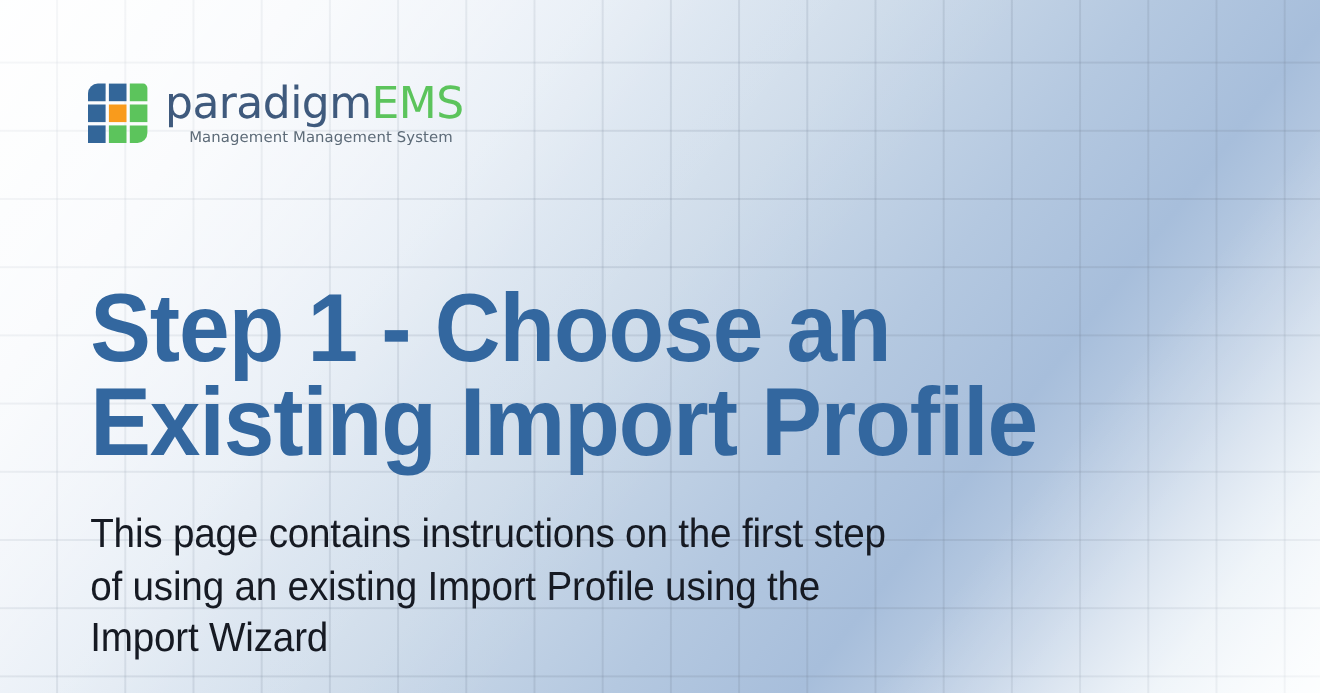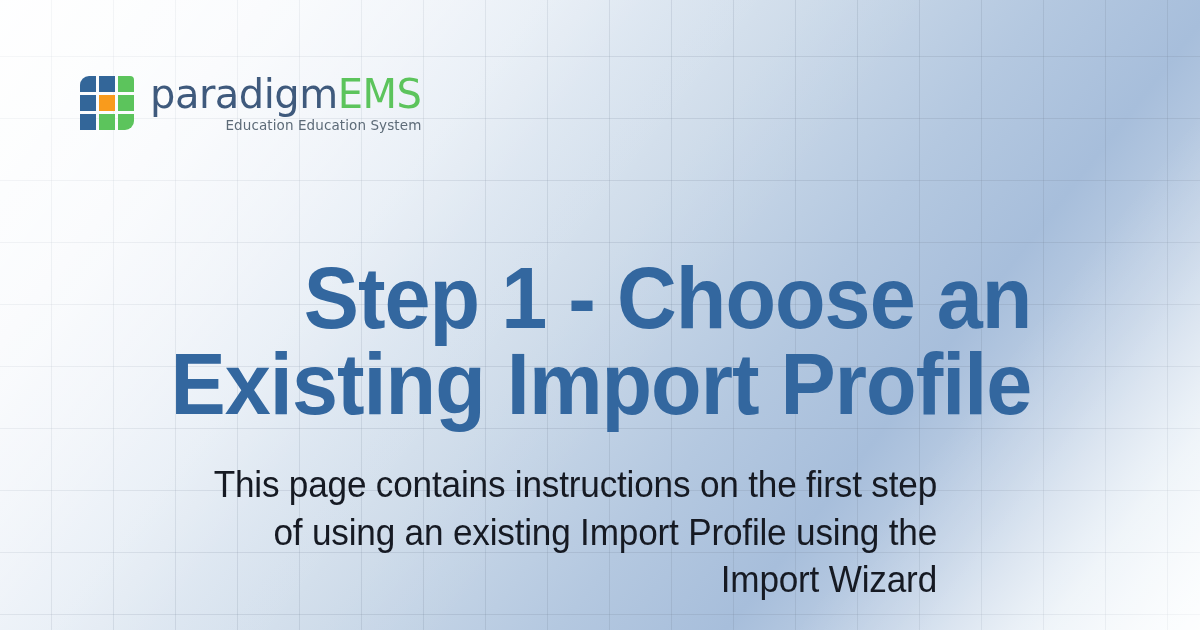--- a/index.html
+++ b/index.html
@@ -23,21 +23,20 @@
       linear-gradient(128deg,
         #fdfefe 0%,
         #f4f7fb 16%,
         #e3ebf4 32%,
         #ccdae9 48%,
         #b4c8e0 62%,
         #a7bedb 72%,
         #c2d2e6 82%,
         #e4edf5 91%,
         #f7fbfd 100%);
-    text-align: right;
   }
 
   
   #grid-overlay {
     position: absolute;
     inset: 0;
     background-image:
       linear-gradient(to right, rgba(120,135,155,0.22) 0 1.5px, transparent 1.5px),
       linear-gradient(to bottom, rgba(120,135,155,0.22) 0 1.5px, transparent 1.5px);
     background-size: 62px 62px;
@@ -176,21 +175,21 @@
         <span class="sq green r1 c2"></span>
         <span class="sq blue  r2 c0"></span>
         <span class="sq green r2 c1"></span>
         <span class="sq green r2 c2 br"></span>
       </div>
 
       <div id="logo-text">
         <div id="wordmark">
           <span class="part-paradigm">paradigm</span><span class="part-ems">EMS</span>
         </div>
-        <div id="logo-tagline">Education Education System</div>
+        <div id="logo-tagline">Management Management System</div>
       </div>
 
     </div>
 
     <h1 id="headline">
       <span class="hl-line">Step 1 - Choose an</span>
       <span class="hl-line">Existing Import Profile</span>
     </h1>
 
     <p id="subtext">

